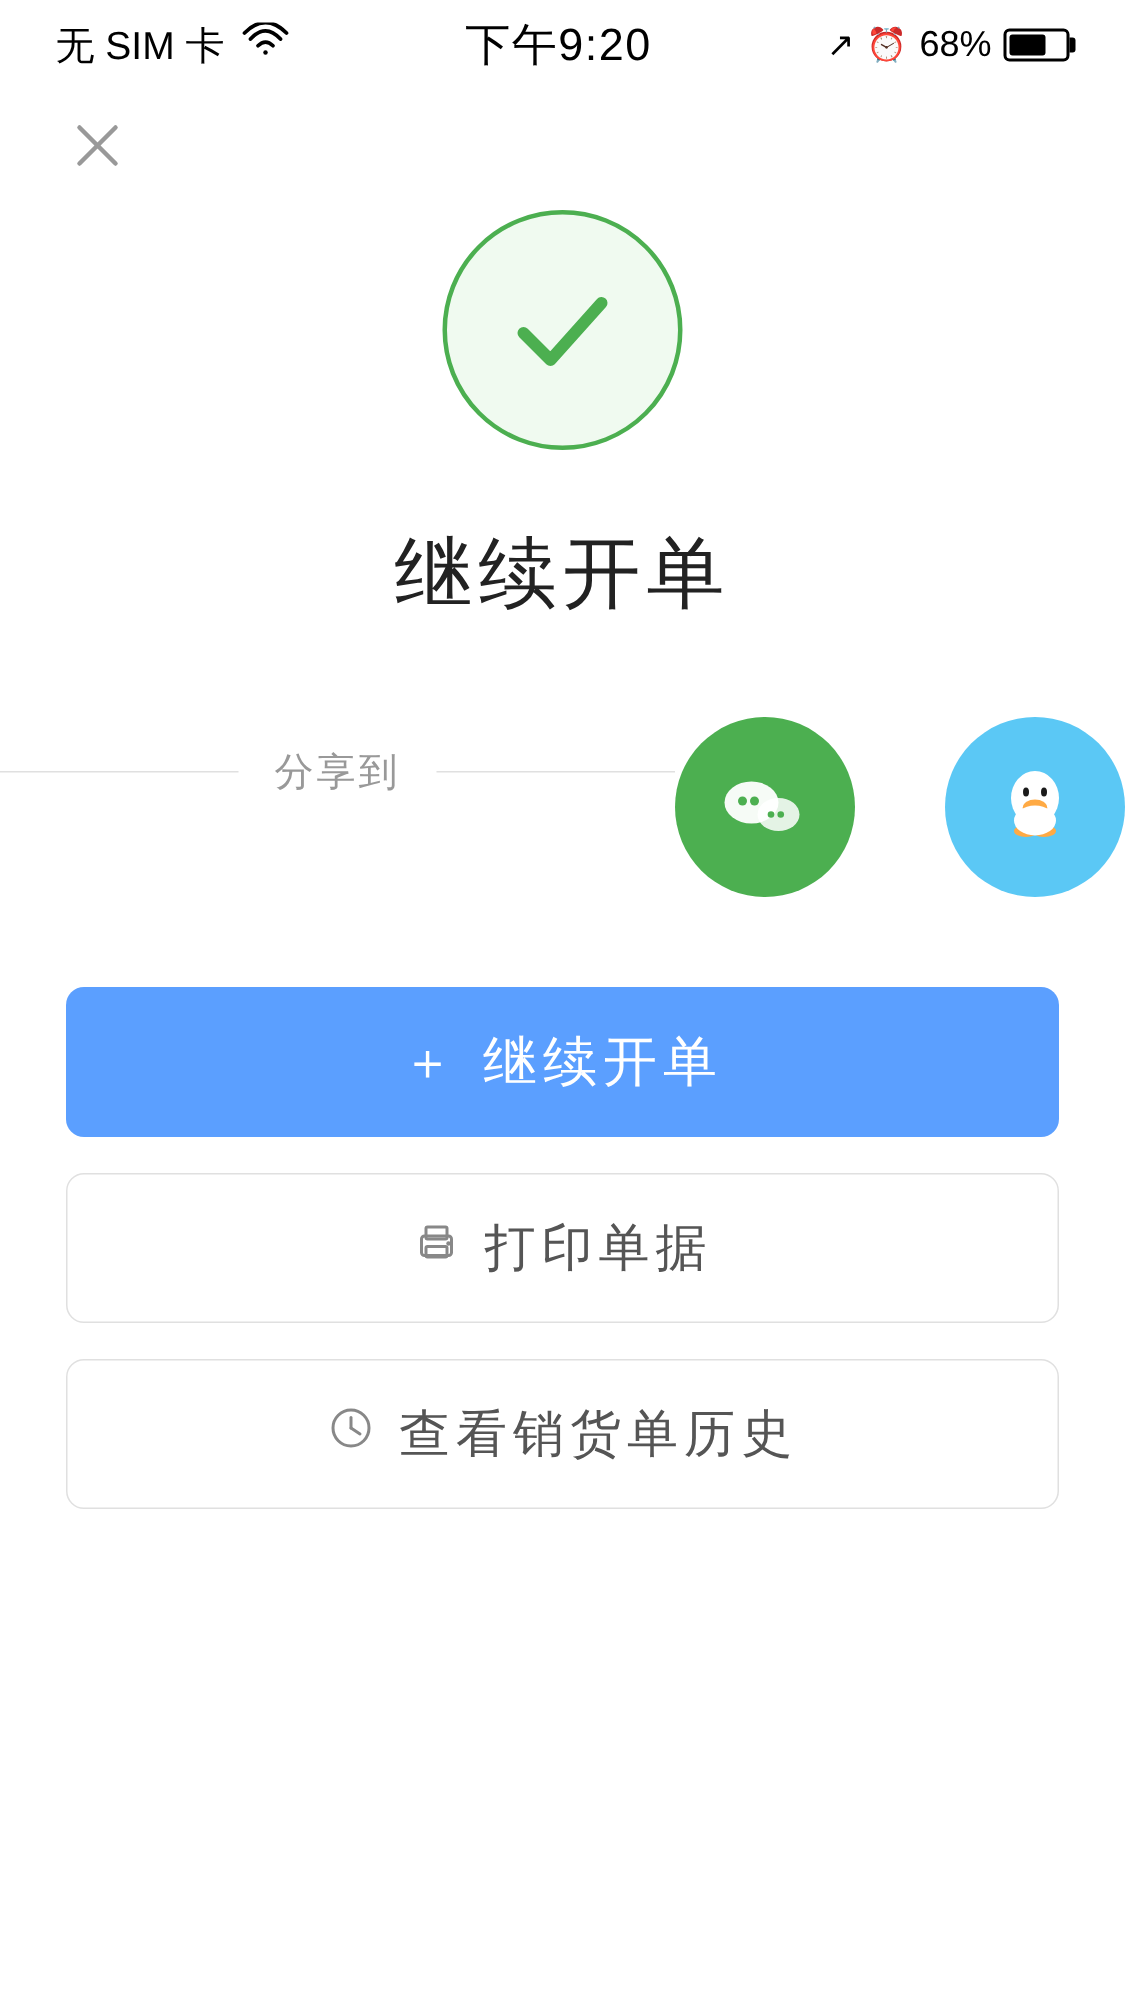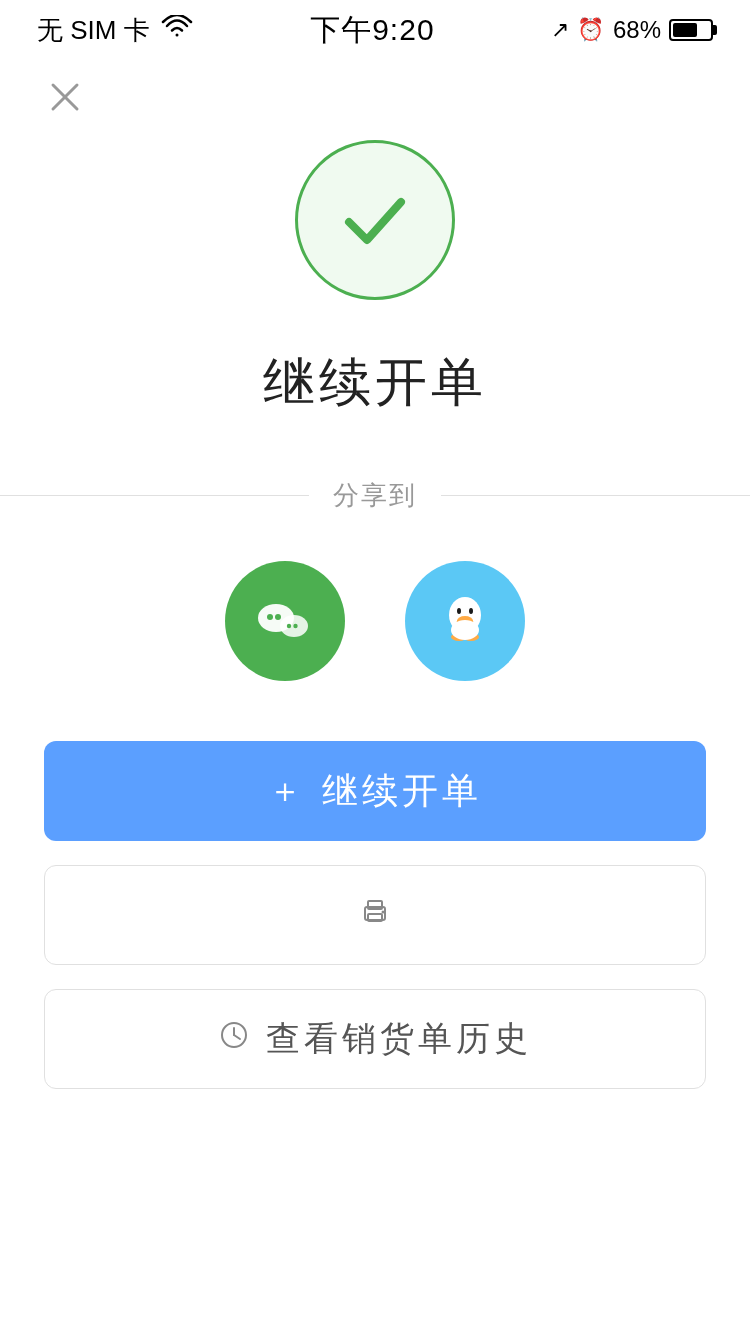--- a/index.html
+++ b/index.html
@@ -126,21 +126,21 @@
       color: #222;
       margin-bottom: 60px;
       letter-spacing: 4px;
     }
 
     
     .share-section {
       width: 100%;
       position: relative;
       display: flex;
-      flex-direction: column;
+      flex-direction: row;
       align-items: center;
       margin-bottom: 60px;
     }
     .share-divider {
       width: 100%;
       display: flex;
       align-items: center;
       gap: 0;
       margin-bottom: 48px;
     }
@@ -339,20 +339,21 @@
 
     <button class="btn-secondary">
       <span class="btn-icon">
         <svg width="32" height="32" viewBox="0 0 32 32" fill="none">
           <rect x="6" y="12" width="20" height="13" rx="2" stroke="#888" stroke-width="2"></rect>
           <rect x="9" y="6" width="14" height="8" rx="1" stroke="#888" stroke-width="2"></rect>
           <rect x="9" y="19" width="14" height="7" rx="1" stroke="#888" stroke-width="2"></rect>
           <circle cx="24" cy="17" r="1.5" fill="#888"></circle>
         </svg>
       </span>
+      <span>打印单据</span>
     </button>
 
     <button class="btn-secondary">
       <span class="btn-icon">
         <svg width="32" height="32" viewBox="0 0 32 32" fill="none">
           <circle cx="16" cy="16" r="12" stroke="#888" stroke-width="2"></circle>
           <line x1="16" y1="9" x2="16" y2="16" stroke="#888" stroke-width="2" stroke-linecap="round"></line>
           <line x1="16" y1="16" x2="22" y2="20" stroke="#888" stroke-width="2" stroke-linecap="round"></line>
         </svg>
       </span>

